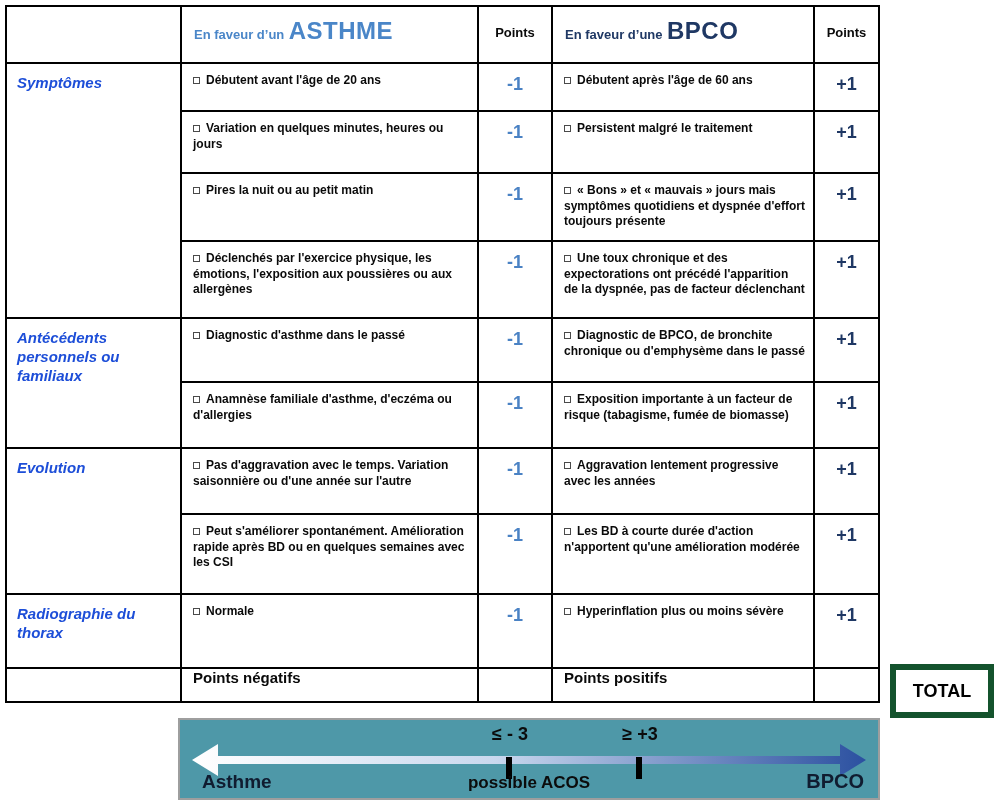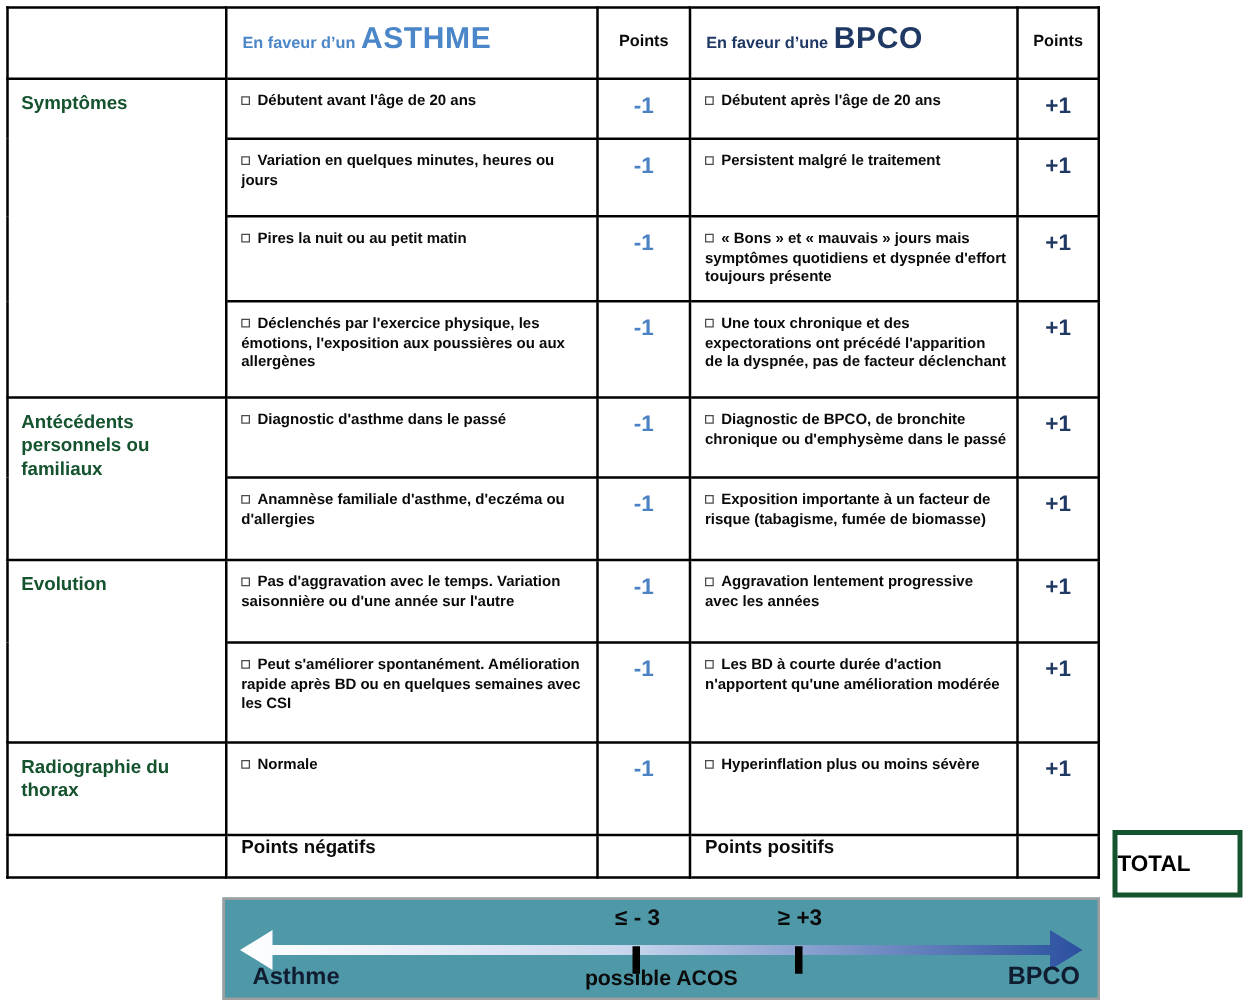--- a/index.html
+++ b/index.html
@@ -12,22 +12,22 @@
   }
   table.score {
     position:absolute; left:5px; top:5px;
     border-collapse:collapse;
     table-layout:fixed;
     width:873px;
     background:#fff;
   }
   table.score td { border:2px solid #000; vertical-align:top; }
   td.category {
-    font-weight:bold; font-size:15px; color:#14532d;
-    padding:10px 6px 0 10px; line-height:1.25;
+    font-weight:bold; font-size:15px; color:#1d4ed8;
+    padding:10px 6px 0 10px; line-height:1.25;font-style:italic;
   }
   td.crit {
     padding:9px 8px 0 11px;
     font-weight:bold; font-size:12px; color:#0a0a0a; line-height:1.3;
   }
   span.cb {
     display:inline-block; width:7px; height:7px;
     border:1px solid #4a4a4a; margin-right:6px; background:#fff;
   }
   td.pts { text-align:center; padding-top:10px; font-weight:bold; font-size:18px; }
@@ -42,22 +42,22 @@
   .fav-title  { font-weight:bold; font-size:24px; letter-spacing:0.5px; }
   .asthme-col { color:#4a86c8; }
   .bpco-col   { color:#1f3864; }
   td.footer-label {
     font-weight:bold; font-size:15px; color:#0a0a0a;
     vertical-align:middle; padding-left:11px;
   }
   .total-box {
     position:absolute; left:890px; top:664px;
     width:104px; height:54px;
-    border:4px solid #14532d; background:#fff;
-    display:flex; align-items:center; 
+    border:6px solid #14532d; background:#fff;
+    display:flex; align-items:center; justify-content:center;
     font-weight:bold; font-size:18px; color:#000;
   }
   .banner {
     position:absolute; left:178px; top:718px;
     width:702px; height:82px;
     background:#4e98a8;
     border:2px solid #9e9e9e;
   }
   .banner svg { position:absolute; left:0; top:0; }
   .banner .thr {
@@ -92,21 +92,21 @@
         <span class="fav-prefix">En faveur d’une</span>
         <span class="fav-title">BPCO</span>
       </td>
       <td class="points-head">Points</td>
     </tr>
 
     <tr style="height:48px">
       <td class="category" rowspan="4">Symptômes</td>
       <td class="crit"><span class="cb"></span><span>Débutent avant l'âge de 20 ans</span></td>
       <td class="pts pts-neg">-1</td>
-      <td class="crit"><span class="cb"></span><span>Débutent après l'âge de 20 ans</span></td>
+      <td class="crit"><span class="cb"></span><span>Débutent après l'âge de 60 ans</span></td>
       <td class="pts pts-pos">+1</td>
     </tr>
     <tr style="height:62px">
       <td class="crit"><span class="cb"></span><span>Variation en quelques minutes, heures ou jours</span></td>
       <td class="pts pts-neg">-1</td>
       <td class="crit"><span class="cb"></span><span>Persistent malgré le traitement</span></td>
       <td class="pts pts-pos">+1</td>
     </tr>
     <tr style="height:68px">
       <td class="crit"><span class="cb"></span><span>Pires la nuit ou au petit matin</span></td>

